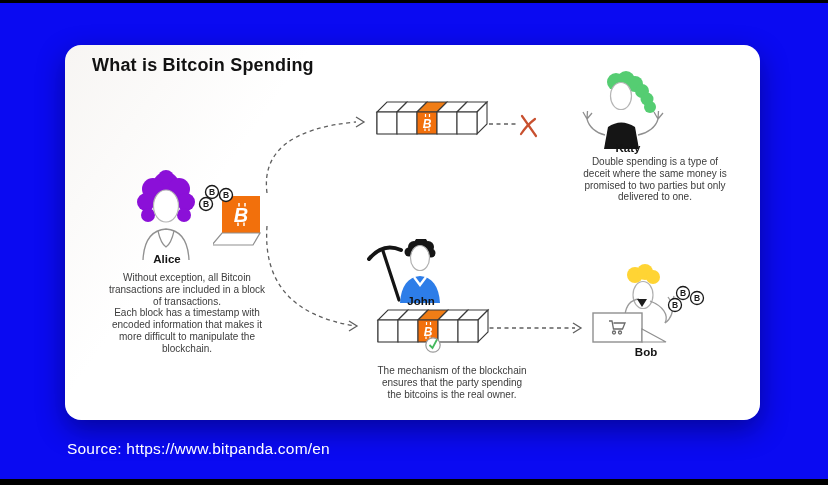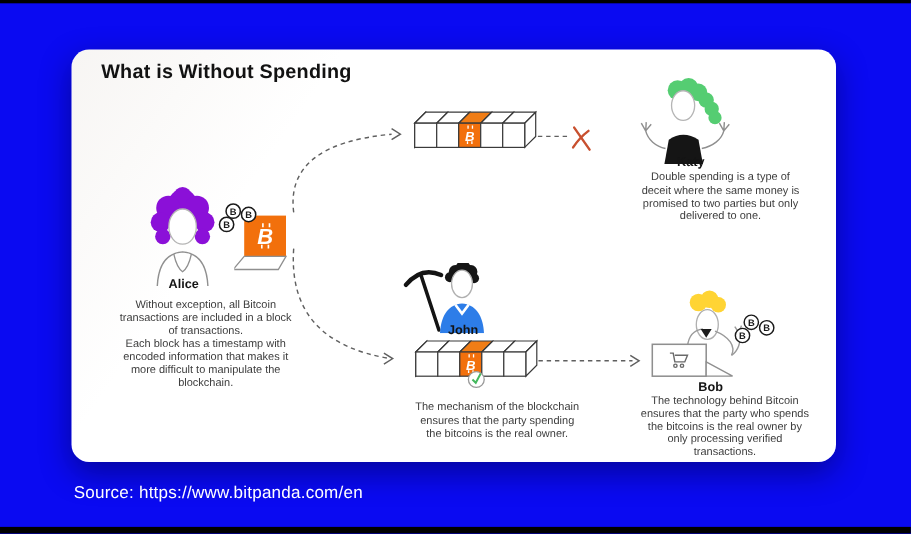--- a/index.html
+++ b/index.html
@@ -43,21 +43,21 @@
 </style>
 </head>
 <body>
 
 <div class="edge-bar top"></div>
 <div class="edge-bar bottom"></div>
 
 <div class="card">
 
   <div class="title-block">
-    <h1>What is Without Spending</h1>
+    <h1>What is Bitcoin Spending</h1>
   </div>
 
   <svg class="connectors" width="695" height="375" viewBox="0 0 695 375">
     <g stroke="#5f5f5f" stroke-width="1.3" fill="none" stroke-dasharray="4 3.5">
       <path d="M202,148 Q194,86 291,77"></path>
       <path d="M202,181 Q196,266 290,281"></path>
       <path d="M424,79 L451,79"></path>
       <path d="M417,283 L510,283"></path>
     </g>
     <g stroke="#5f5f5f" stroke-width="1.3" fill="none">
@@ -227,17 +227,16 @@
       <circle cx="110" cy="40" r="6.5" fill="#fff" stroke="#1a1a1a" stroke-width="1.3"></circle>
       <circle cx="124" cy="45" r="6.5" fill="#fff" stroke="#1a1a1a" stroke-width="1.3"></circle>
       <circle cx="102" cy="52" r="6.5" fill="#fff" stroke="#1a1a1a" stroke-width="1.3"></circle>
       <text x="110" y="43" text-anchor="middle" font-size="8.5" font-weight="bold" fill="#1a1a1a">B</text>
       <text x="124" y="48" text-anchor="middle" font-size="8.5" font-weight="bold" fill="#1a1a1a">B</text>
       <text x="102" y="55" text-anchor="middle" font-size="8.5" font-weight="bold" fill="#1a1a1a">B</text>
     </g>
   </svg>
 
   <div class="name-label" style="left:581px;top:301px">Bob</div>
-  <div class="desc" style="left:514px;top:314px;width:160px">The technology behind Bitcoin ensures that the party who spends the bitcoins is the real owner by only processing verified transactions.</div>
 
 </div>
 
 <div class="source-line">Source: https://www.bitpanda.com/en</div>
 
 </body></html>

